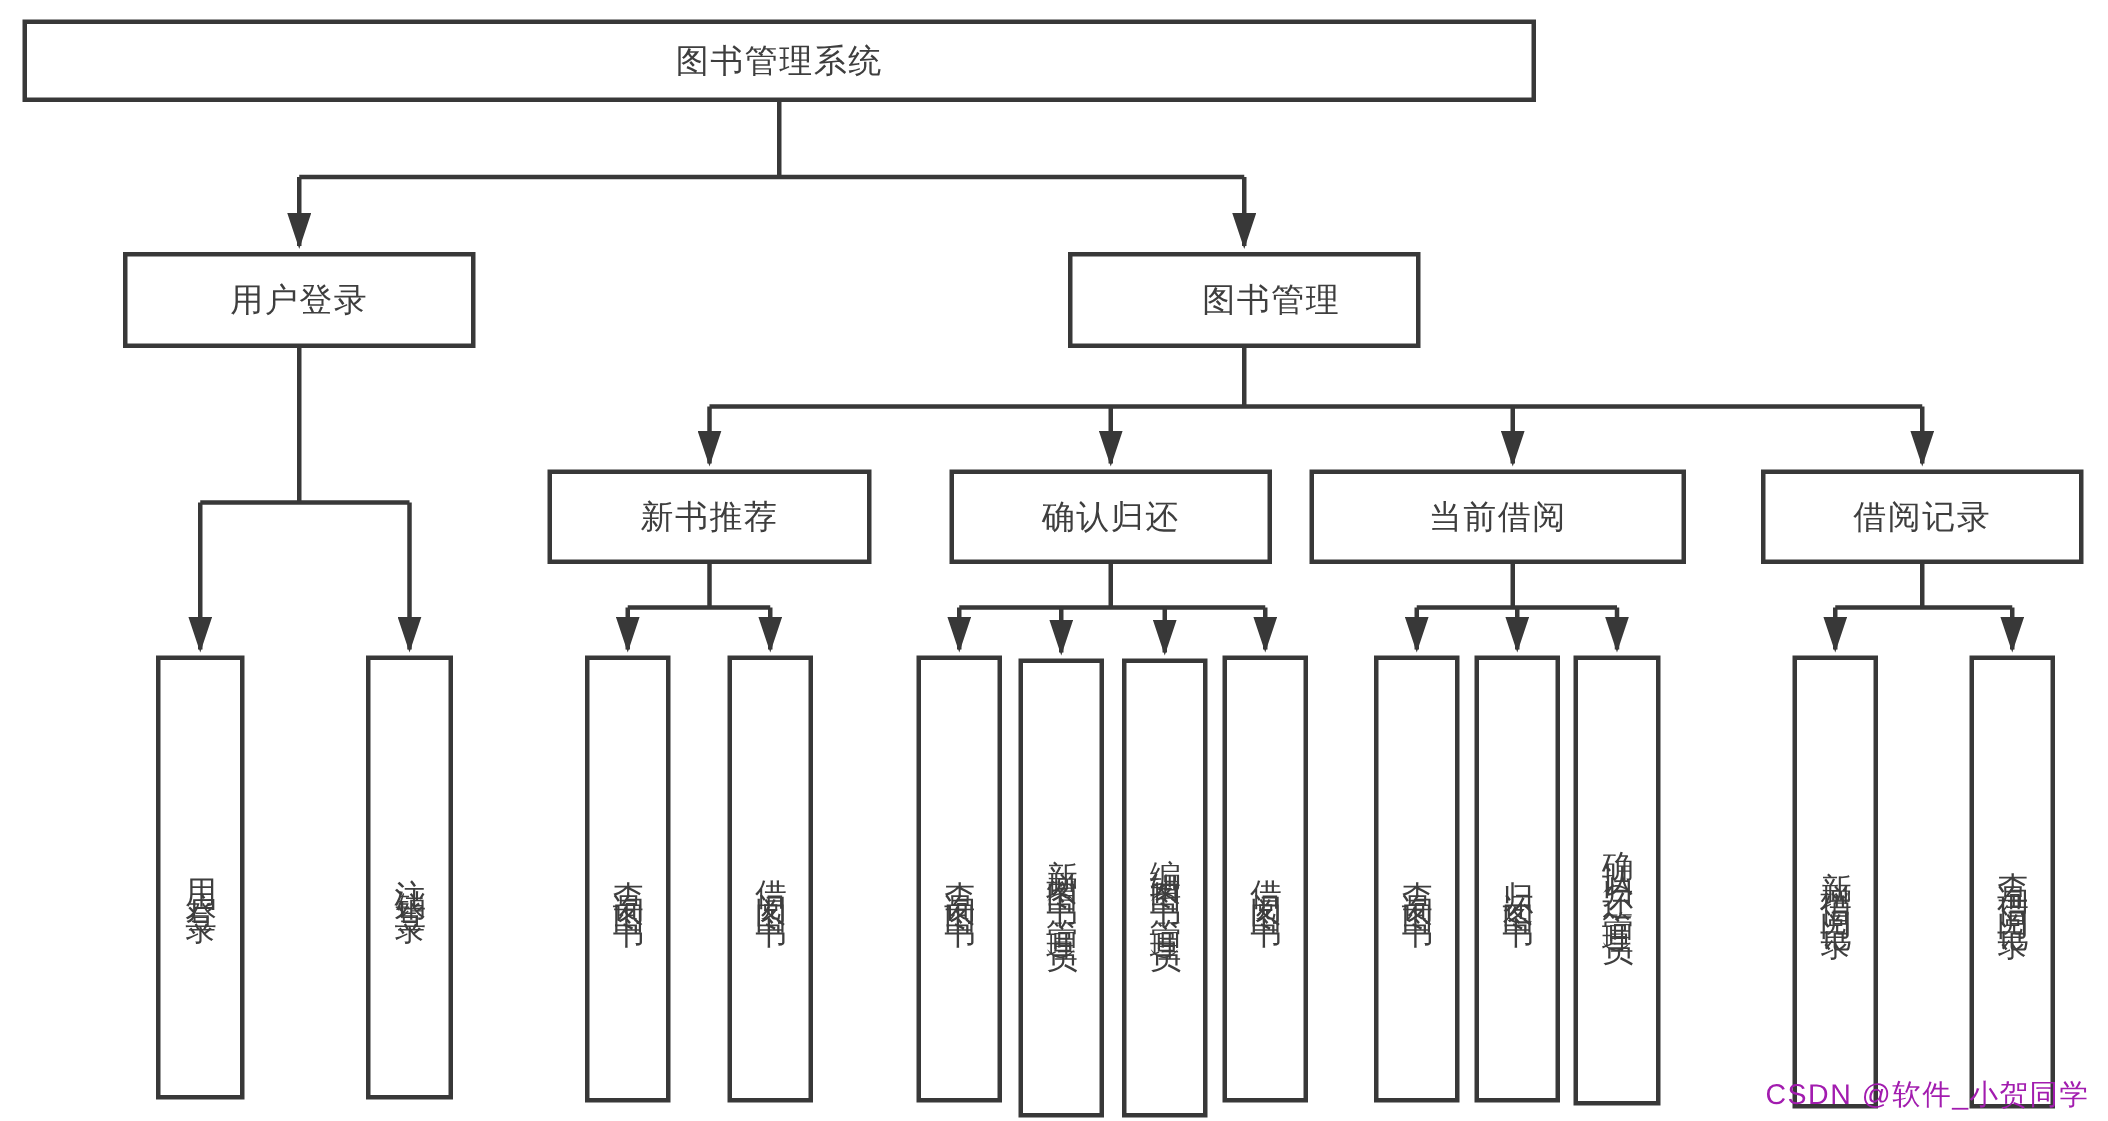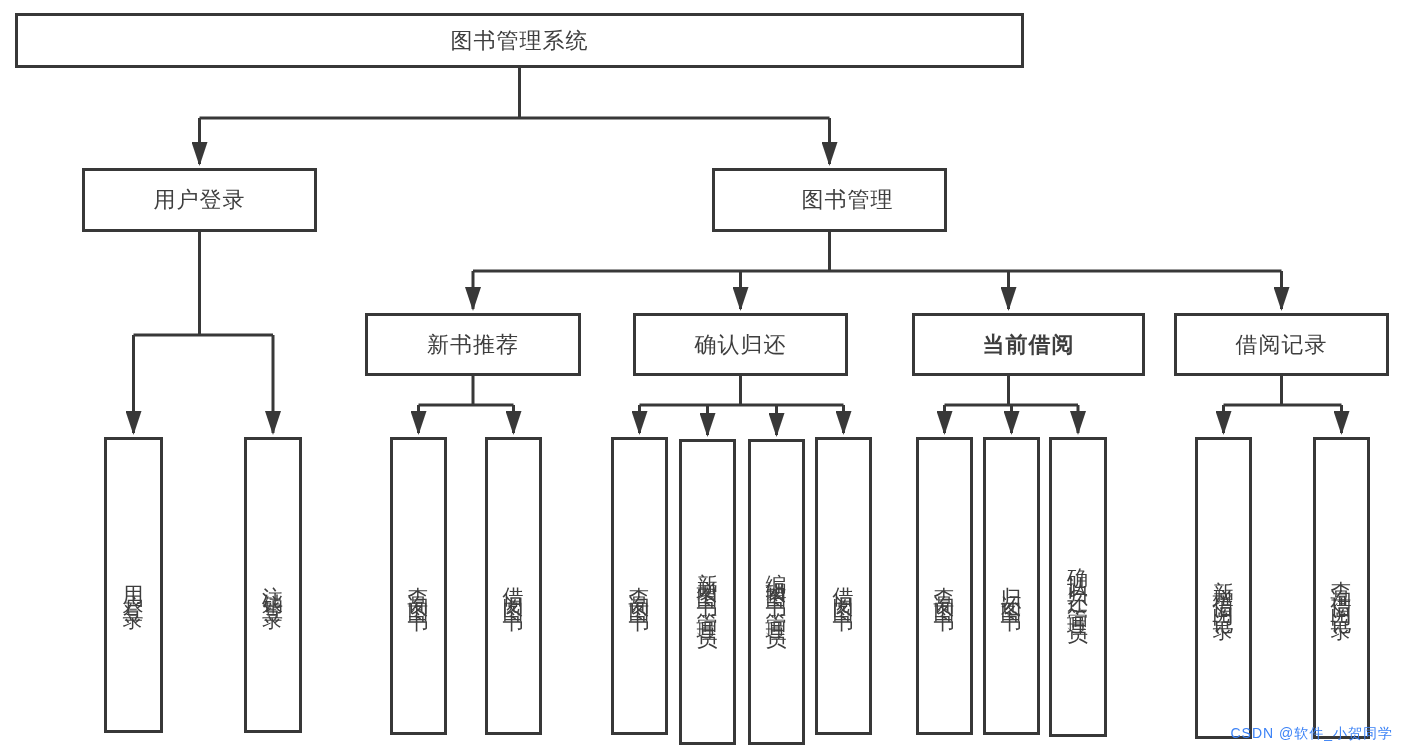--- a/index.html
+++ b/index.html
@@ -39,22 +39,22 @@
     text-orientation: mixed;
     font-size: 21px;
     line-height: 1;
     letter-spacing: 8px;
     white-space: nowrap;
   }
   .watermark {
     position: absolute;
     right: 12px;
     bottom: 4px;
-    font-size: 14px;
-    color: #3b82f6;
+    font-size: 19px;
+    color: #a21caf;
     letter-spacing: 1px;
     white-space: nowrap;
   }
 </style>
 </head>
 <body>
 
 <div id="canvas">
 
   <svg id="edges" viewBox="0 0 1405 747" xmlns="http://www.w3.org/2000/svg">
@@ -117,21 +117,21 @@
   <div class="node" style="left:712px; top:168px; width:235px; height:64px;padding-left:36px;">
     <span class="hlabel">图书管理</span>
   </div>
 
   <div class="node" style="left:365px; top:313px; width:216px; height:63px;align-items:center;">
     <span class="hlabel">新书推荐</span>
   </div>
   <div class="node" style="left:633px; top:313px; width:215px; height:63px;">
     <span class="hlabel">确认归还</span>
   </div>
-  <div class="node" style="left:912px; top:313px; width:233px; height:63px;font-weight:bold;">
+  <div class="node" style="left:873px; top:313px; width:251px; height:63px;">
     <span class="hlabel">当前借阅</span>
   </div>
   <div class="node" style="left:1174px; top:313px; width:215px; height:63px;">
     <span class="hlabel">借阅记录</span>
   </div>
 
   <div class="node" style="left:104px; top:437px; width:59px; height:296px;">
     <span class="vlabel">用户登录</span>
   </div>
   <div class="node" style="left:244px; top:437px; width:58px; height:296px;">

